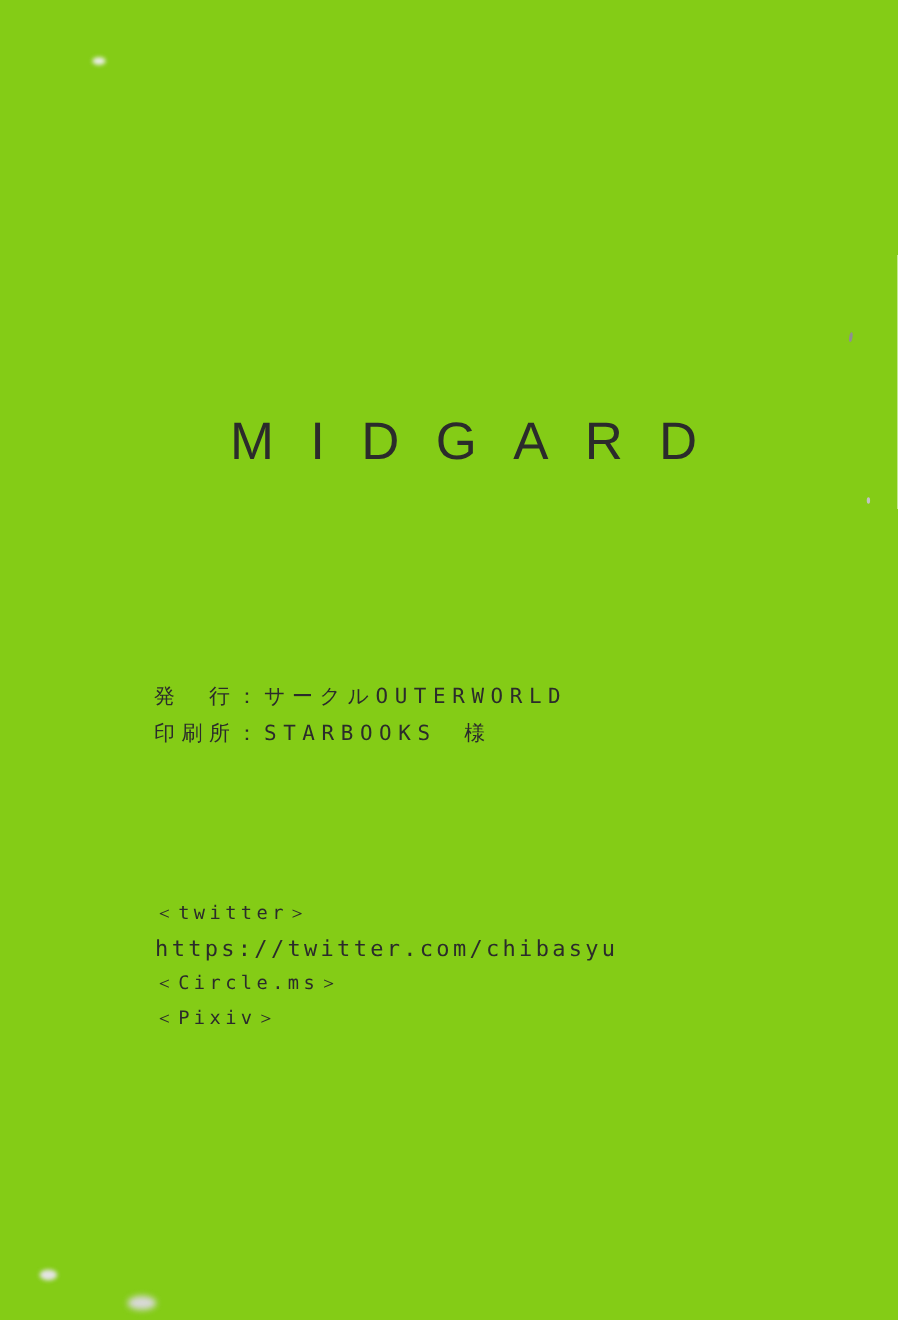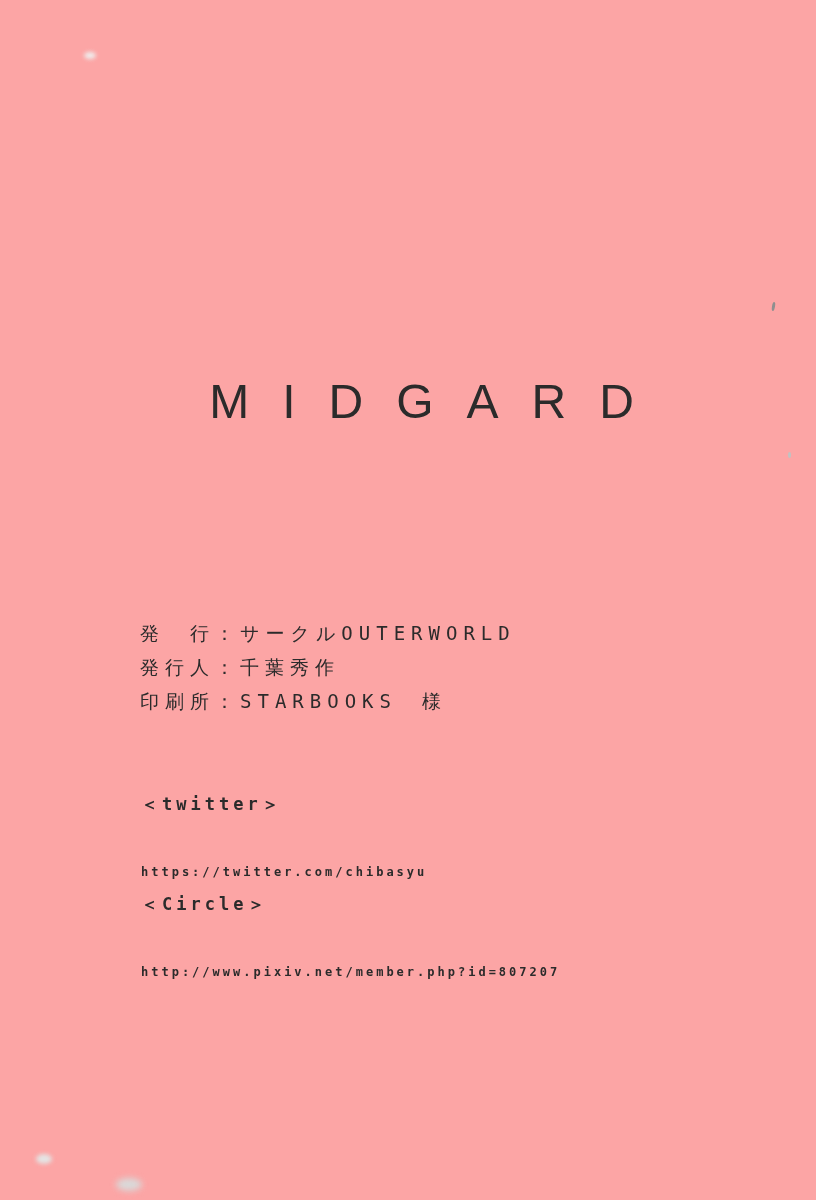--- a/index.html
+++ b/index.html
@@ -5,21 +5,21 @@
   html, body {
     margin: 0;
     padding: 0;
     background: #ffffff;
   }
   .page {
     position: relative;
     width: 816px;
     height: 1200px;
     margin: 0 auto;
-    background: #fca5a5;
+    background: #84cc16;
     color: #2b2b2b;
     overflow: hidden;
     font-family: "DejaVu Sans Mono", "DejaVu Sans", sans-serif;
   }
   
   .title {
     position: absolute;
     top: 374px;
     left: 50%;
     transform: translateX(-50%);
@@ -55,37 +55,35 @@
     line-height: 34px;
     font-size: 19px;
     letter-spacing: 5px;
     white-space: nowrap;
   }
   .lbl, .sep, .val { color: #2b2b2b; }
   
   .links {
     position: absolute;
     left: 141px;
-    top: 788px;
-    font-weight: bold;
+    top: 814px;
   }
   .links .site {
     height: 32px;
     line-height: 32px;
     font-size: 17px;
     letter-spacing: 4px;
     white-space: nowrap;
   }
   .links .url {
     height: 32px;
     line-height: 32px;
-    font-size: 12px;
+    font-size: 20px;
     letter-spacing: 3px;
     white-space: nowrap;
-    margin-top: 36px;
   }
   
   .speck, .smudge {
     position: absolute;
     display: block;
     border-radius: 50%;
   }
   .speck-1 { left: 772px; top: 302px; width: 3px; height: 9px; background: #8f8f8f; transform: rotate(10deg); }
   .speck-2 { left: 788px; top: 452px; width: 3px; height: 6px; background: #c2c2c2; }
   .smudge-1 { left: 36px;  top: 1154px; width: 16px; height: 10px; background: #e4e4e4; filter: blur(2px); }
@@ -97,33 +95,30 @@
 
 <div class="page">
 
   <h1 class="title">MIDGARD</h1>
 
   <section class="colophon">
     <div class="row">
       <span class="lbl">発　行</span><span class="sep">：</span><span class="val">サークルOUTERWORLD</span>
     </div>
     <div class="row">
-      <span class="lbl">発行人</span><span class="sep">：</span><span class="val">千葉秀作</span>
-    </div>
-    <div class="row">
       <span class="lbl">印刷所</span><span class="sep">：</span><span class="val">STARBOOKS　様</span>
     </div>
   </section>
 
 
   <section class="links">
     <div class="site">＜twitter＞</div>
     <div class="url">https://twitter.com/chibasyu</div>
-    <div class="site">＜Circle＞</div>
-    <div class="url">http://www.pixiv.net/member.php?id=807207</div>
+    <div class="site">＜Circle.ms＞</div>
+    <div class="site">＜Pixiv＞</div>
   </section>
 
   <span class="speck speck-1"></span>
   <span class="speck speck-2"></span>
   <span class="smudge smudge-1"></span>
   <span class="smudge smudge-2"></span>
   <span class="smudge smudge-3"></span>
 
 </div>
 

